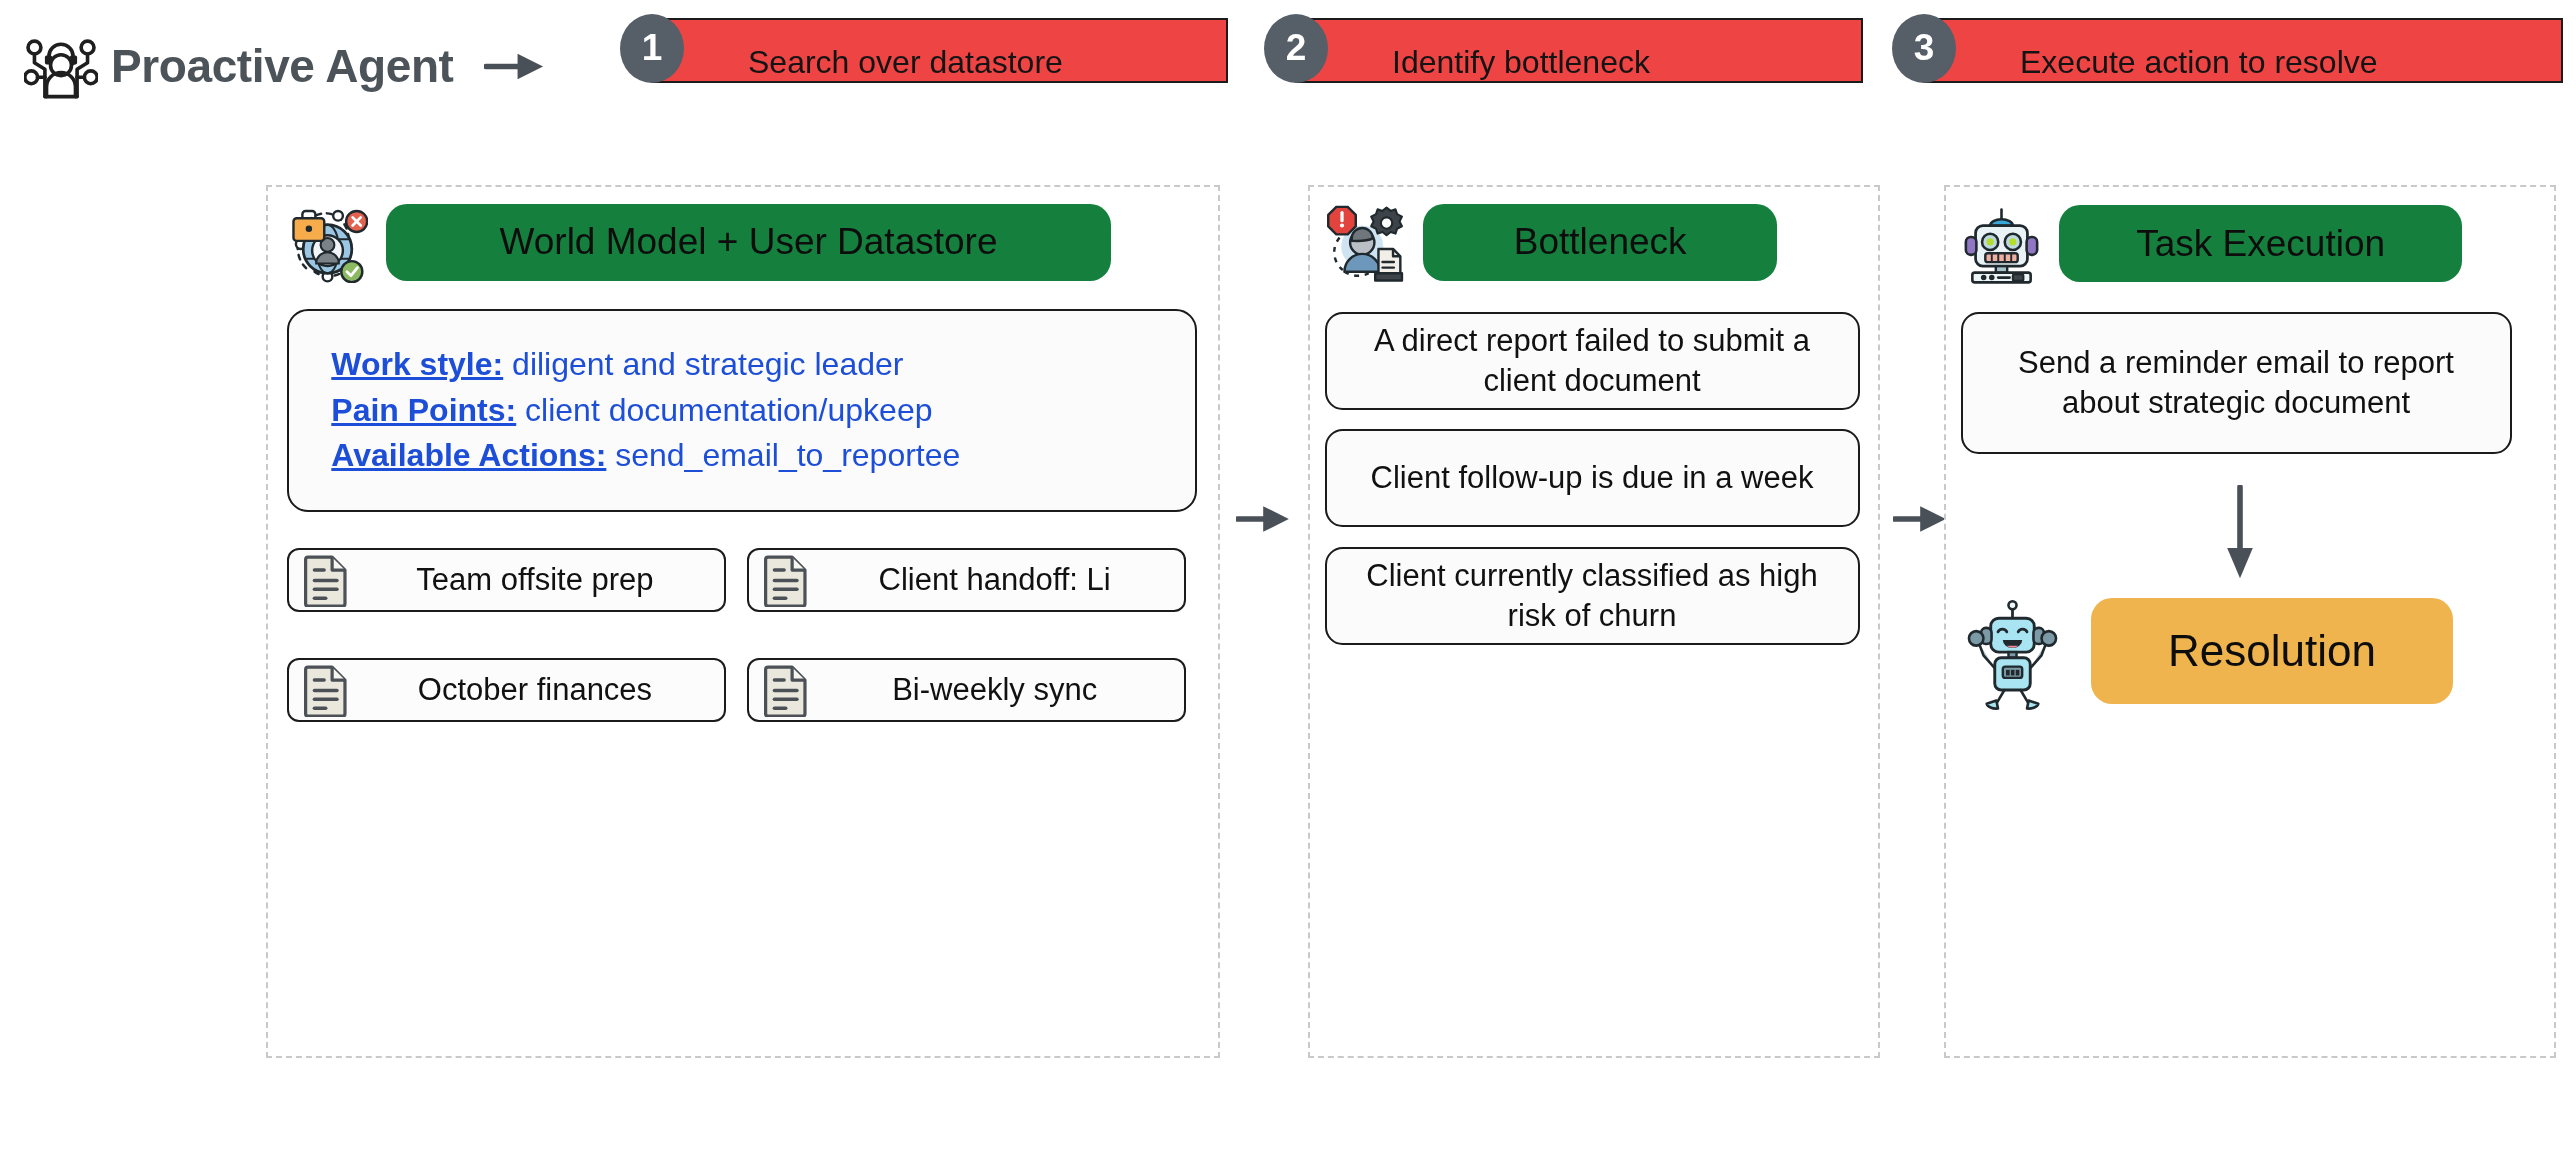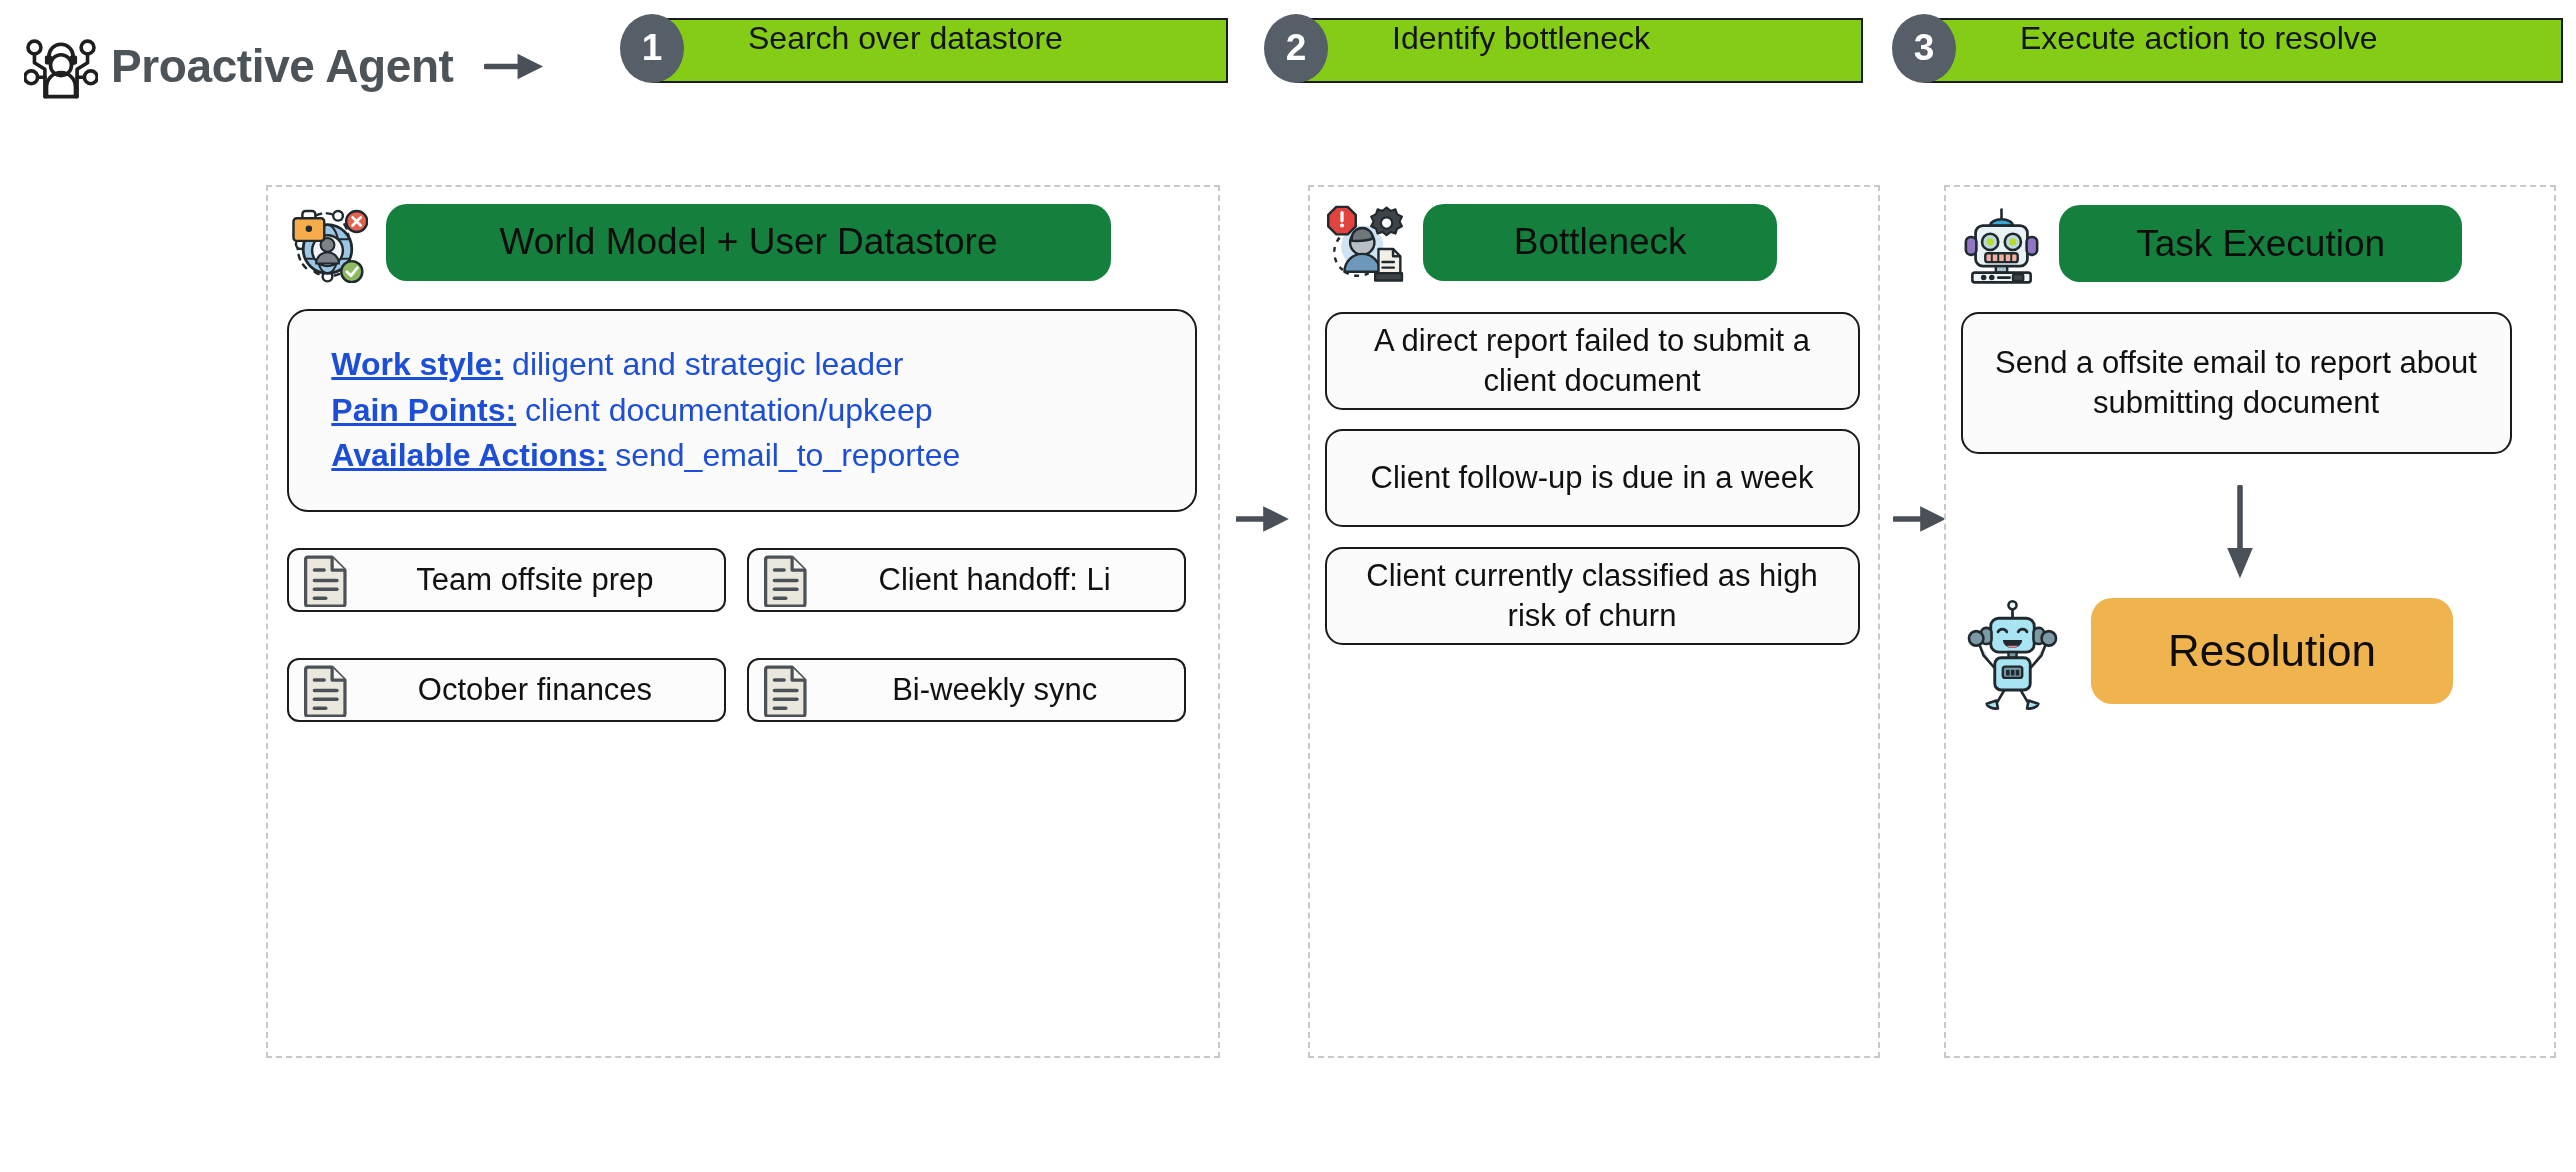--- a/index.html
+++ b/index.html
@@ -19,22 +19,22 @@
   .brand-icon{width:74px;height:68px;flex:none;}
   .brand-title{
     font-size:46px;font-weight:700;color:#4c5359;white-space:nowrap;
     letter-spacing:-0.4px;
   }
   .brand-arrow{width:64px;height:35px;margin-left:17.7px;flex:none;}
 
   .step{position:absolute;top:17.7px;height:61px;}
   .step-box{
     position:absolute;left:31px;top:0;height:61px;
-    border:2.4px solid #1b1b1b;background:#84cc16;
-    display:flex;align-items:flex-start;
+    border:2.4px solid #1b1b1b;background:#ef4444;
+    display:flex;align-items:flex-end;
   }
   .step-label{
     font-size:32px;color:#141414;white-space:nowrap;
     margin-left:95px;font-weight:400;
   }
   .step-badge{
     position:absolute;left:0;top:-4px;
     width:64px;height:69px;border-radius:50%;
     background:#565e67;color:#ffffff;
     display:flex;align-items:center;justify-content:center;
@@ -341,21 +341,21 @@
           <rect x="14" y="86" width="72" height="12" rx="3" fill="#eef5f6" stroke="#20292e" stroke-width="3.2"></rect>
           <circle cx="28" cy="92" r="3.4" fill="#20292e"></circle>
           <circle cx="38" cy="92" r="3.4" fill="#20292e"></circle>
           <path d="M46 92 h14" stroke="#20292e" stroke-width="3.4" stroke-linecap="round"></path>
           <rect x="64" y="88" width="13" height="8" rx="2" fill="#3d4349" stroke="#20292e" stroke-width="2.6"></rect>
         </svg>
       </span>
       <span class="pill pill-green" style="width:403px;height:77px;">Task Execution</span>
     </div>
 
-    <div class="card" style="left:14.5px;top:125px;width:551px;height:142px;">Send a offsite email to report about submitting document</div>
+    <div class="card" style="left:14.5px;top:125px;width:551px;height:142px;">Send a reminder email to report about strategic document</div>
 
     <span class="down-arrow" style="left:278px;top:298px;">
       <svg viewBox="0 0 40 120" width="32" height="97">
         <path d="M20 2 V82" stroke="#4a5058" stroke-width="7" stroke-linecap="round"></path>
         <path d="M4 78 L20 116 L36 78 Z" fill="#4a5058"></path>
       </svg>
     </span>
 
     <span class="head-icon" style="position:absolute;left:17.7px;top:407px;width:97px;height:121px;">
       <svg viewBox="0 0 120 150" width="97" height="121">

